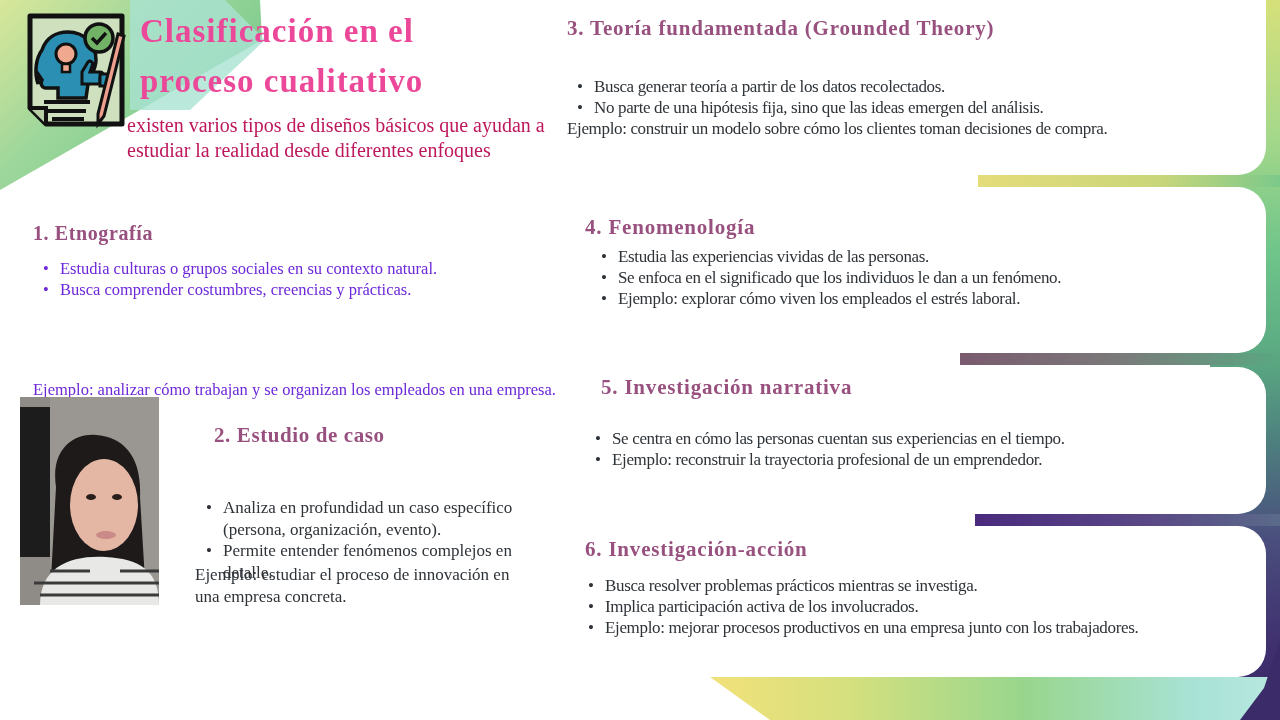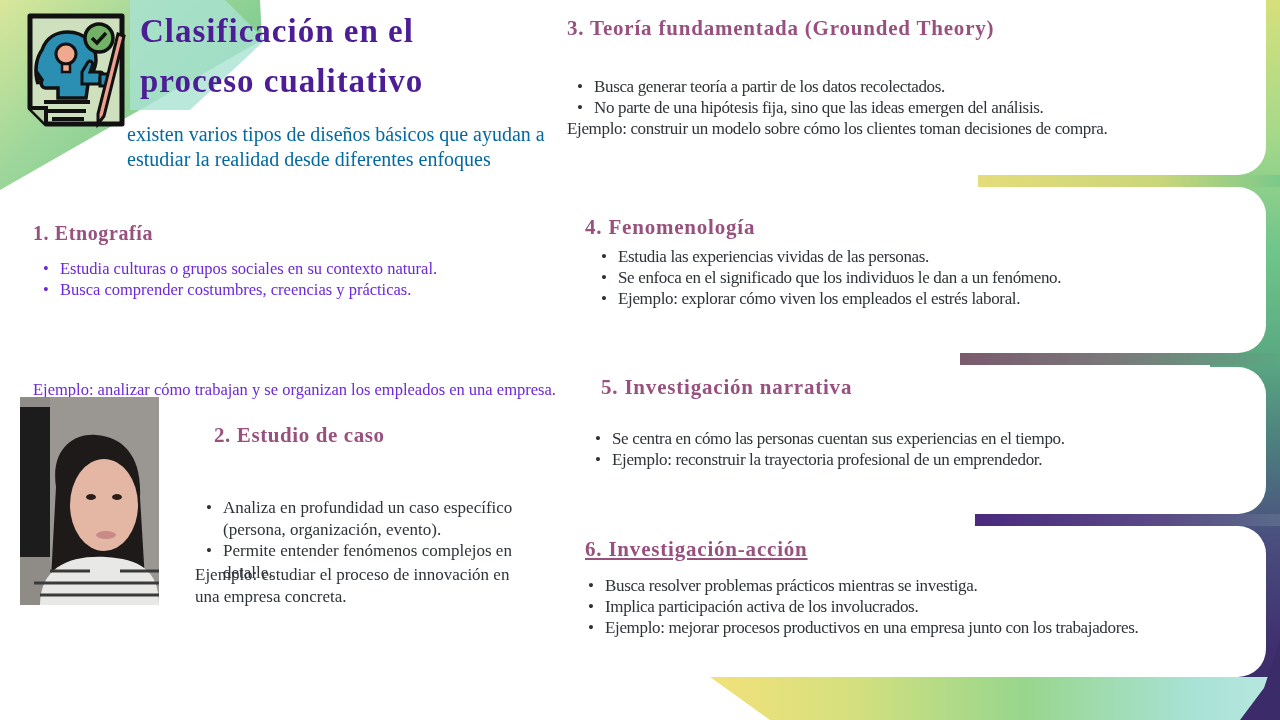--- a/index.html
+++ b/index.html
@@ -41,25 +41,25 @@
     .card { position: absolute; background: #ffffff; border-radius: 28px; }
     .card-3 { left: 550px; top: 0; width: 716px; height: 175px; border-radius: 0 0 28px 0; }
     .card-4 { left: 560px; top: 187px; width: 706px; height: 166px; border-radius: 0 28px 28px 0; }
     .card-5 { left: 560px; top: 367px; width: 706px; height: 147px; border-radius: 0 28px 28px 0; }
     .card-6 { left: 560px; top: 526px; width: 706px; height: 151px; border-radius: 0 28px 28px 0; }
 
     
     .logo-icon { position: absolute; left: 24px; top: 12px; width: 108px; height: 118px; }
     .title {
       position: absolute; left: 140px; top: 6px; width: 400px;
-      font-size: 33px; line-height: 50px; font-weight: bold; color: #4c1d95; letter-spacing: 1px;
+      font-size: 33px; line-height: 50px; font-weight: bold; color: #ec4899; letter-spacing: 1px;
     }
     .subtitle {
       position: absolute; left: 127px; top: 113px; width: 420px;
-      font-size: 20px; line-height: 25px; color: #0369a1; margin-top: 9px;
+      font-size: 20px; line-height: 25px; color: #be185d;
     }
 
     .heading { color: #98507e; font-weight: bold; font-size: 20px; letter-spacing: 0.6px; }
     .heading-narrow { color: #98507e; font-weight: bold; font-size: 21px; letter-spacing: 0.8px; }
 
     .body-text { font-size: 16.5px; line-height: 21px; color: #6d28d9; }
     .cond { font-size: 17px; line-height: 21px; color: #2e3338; transform-origin: left top; }
 
     ul.bul { list-style: none; }
     ul.bul li { position: relative; padding-left: 26px; }
@@ -85,21 +85,21 @@
 
     
     .s4-head { position: absolute; left: 585px; top: 215px; }
     .s4-list { position: absolute; left: 592px; top: 246px; width: 660px; }
 
     
     .s5-head { position: absolute; left: 601px; top: 375px; }
     .s5-list { position: absolute; left: 586px; top: 428px; width: 660px; }
 
     
-    .s6-head { position: absolute; left: 585px; top: 537px; text-decoration: underline; }
+    .s6-head { position: absolute; left: 585px; top: 537px; }
     .s6-list { position: absolute; left: 579px; top: 575px; width: 600px; }
 
     .narrow { font-family: "Liberation Serif", serif; letter-spacing: -0.35px; }
   </style>
 </head>
 <body>
 
 <div class="bg-topleft"></div>
 <div class="bg-topleft-teal"></div>
 <div class="bg-right"></div>

